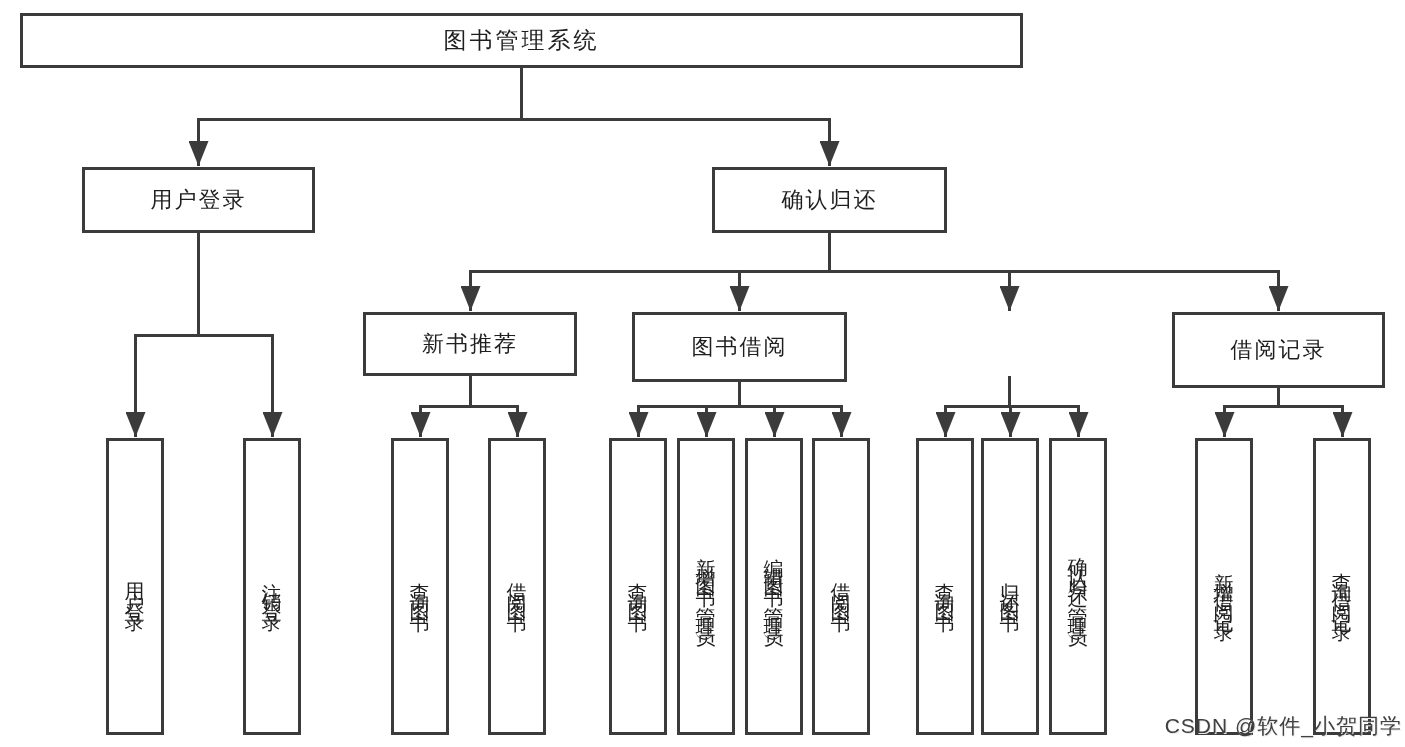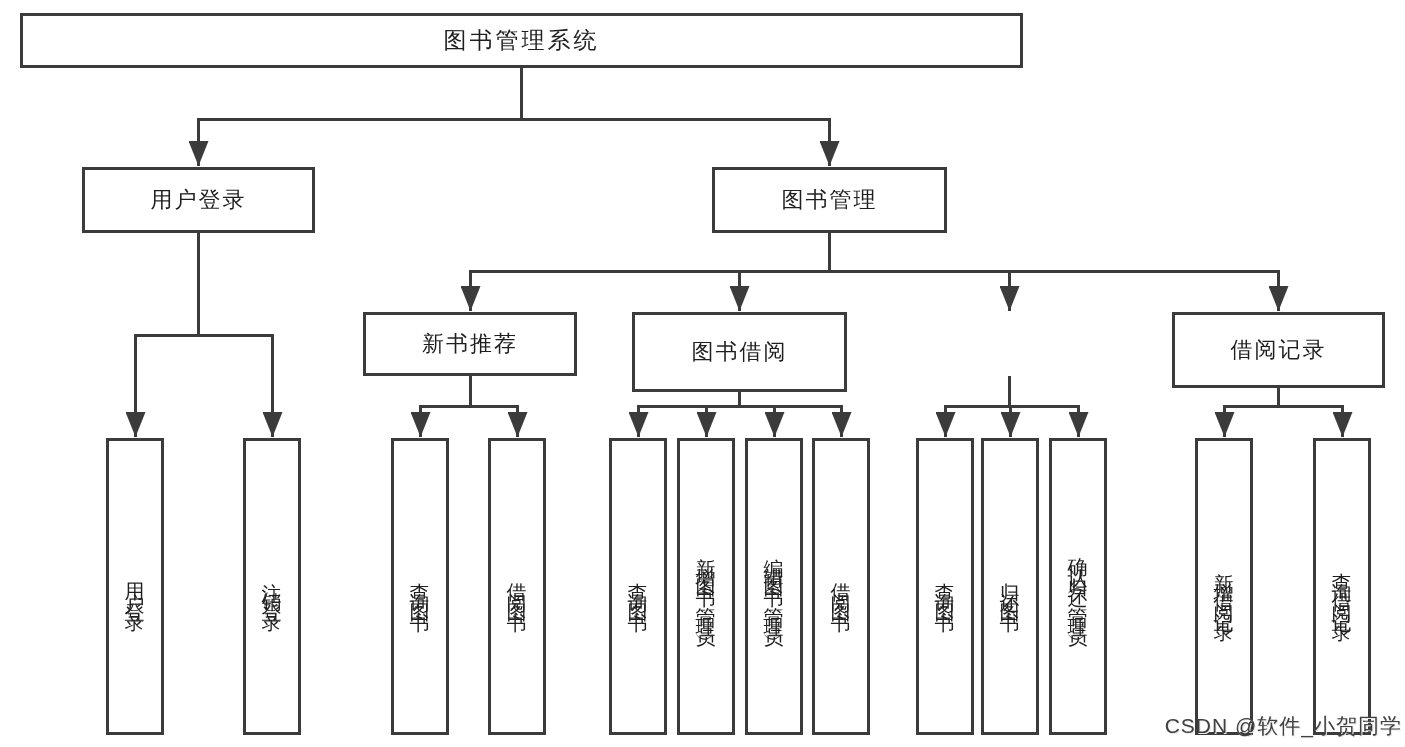--- a/index.html
+++ b/index.html
@@ -111,27 +111,27 @@
   </svg>
 
   <div class="box root-box" style="left:20px;top:13px;width:1003px;height:55px;">
     <span class="lbl">图书管理系统</span>
   </div>
 
   <div class="box" style="left:82px;top:167px;width:233px;height:66px;">
     <span class="lbl">用户登录</span>
   </div>
   <div class="box" style="left:712px;top:167px;width:235px;height:66px;">
-    <span class="lbl">图书管理</span>
+    <span class="lbl">确认归还</span>
   </div>
 
   <div class="box" style="left:363px;top:312px;width:214px;height:64px;">
     <span class="lbl">新书推荐</span>
   </div>
-  <div class="box" style="left:632px;top:312px;width:215px;height:80px;">
+  <div class="box" style="left:632px;top:312px;width:215px;height:70px;">
     <span class="lbl">图书借阅</span>
   </div>
   <div class="box" style="left:1172px;top:312px;width:213px;height:76px;">
     <span class="lbl">借阅记录</span>
   </div>
 
   <div class="box leaf" style="left:106px;">
     <span class="lbl">用户登录</span>
   </div>
   <div class="box leaf" style="left:243px;">

